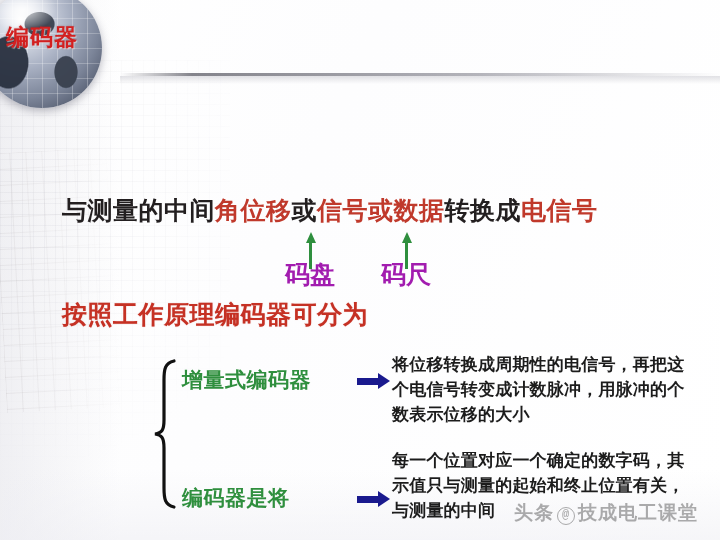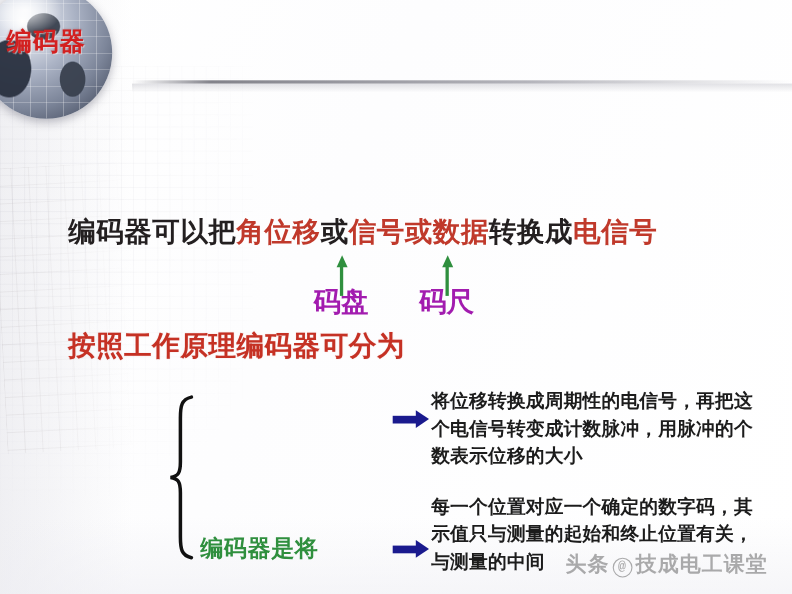--- a/index.html
+++ b/index.html
@@ -263,21 +263,21 @@
   <div class="bg-bottom-fade"></div>
 
   <div class="header-rule"></div>
   <div class="header-rule2"></div>
 
   <div class="globe"></div>
   <div class="globe-gloss"></div>
   <div class="globe-title">编码器</div>
 
 
-  <div class="blk line2"><span>编码器可以把</span><span class="red">角位移</span><span>或</span><span class="red">信号或数据</span><span>转换成</span><span class="red">电信号</span></div>
+  <div class="blk line2"><span>与测量的中间</span><span class="red">角位移</span><span>或</span><span class="red">信号或数据</span><span>转换成</span><span class="red">电信号</span></div>
 
   <div class="arrow-up" style="left:306px; top:232px;">
     <div class="head"></div>
       <div class="shaft"></div>
   </div>
   <div class="arrow-up" style="left:402px; top:232px;">
     <div class="head"></div>
       <div class="shaft"></div>
   </div>
 
@@ -285,20 +285,21 @@
   <div class="blk line3">按照工作原理编码器可分为</div>
 
   <div class="blk label-machi green">码尺</div>
 
   <div class="brace">
     <svg width="26" height="152" viewBox="0 0 26 152" xmlns="http://www.w3.org/2000/svg">
       <path d="M22 3 C13 5, 12 11, 12 22 L12 62 C12 72, 10 75, 3 76 C10 77, 12 80, 12 90 L12 130 C12 141, 13 147, 22 149" fill="none" stroke="#111111" stroke-width="3.2" stroke-linecap="round"></path>
     </svg>
   </div>
 
+  <div class="branch-label branch1">增量式编码器</div>
   <div class="arrow-right ar1">
     <div class="r-shaft"></div>
       <div class="r-head"></div>
   </div>
   <div class="desc desc1">将位移转换成周期性的电信号，再把这个电信号转变成计数脉冲，用脉冲的个数表示位移的大小</div>
 
   <div class="branch-label branch2">编码器是将</div>
   <div class="arrow-right ar2">
     <div class="r-shaft"></div>
       <div class="r-head"></div>

